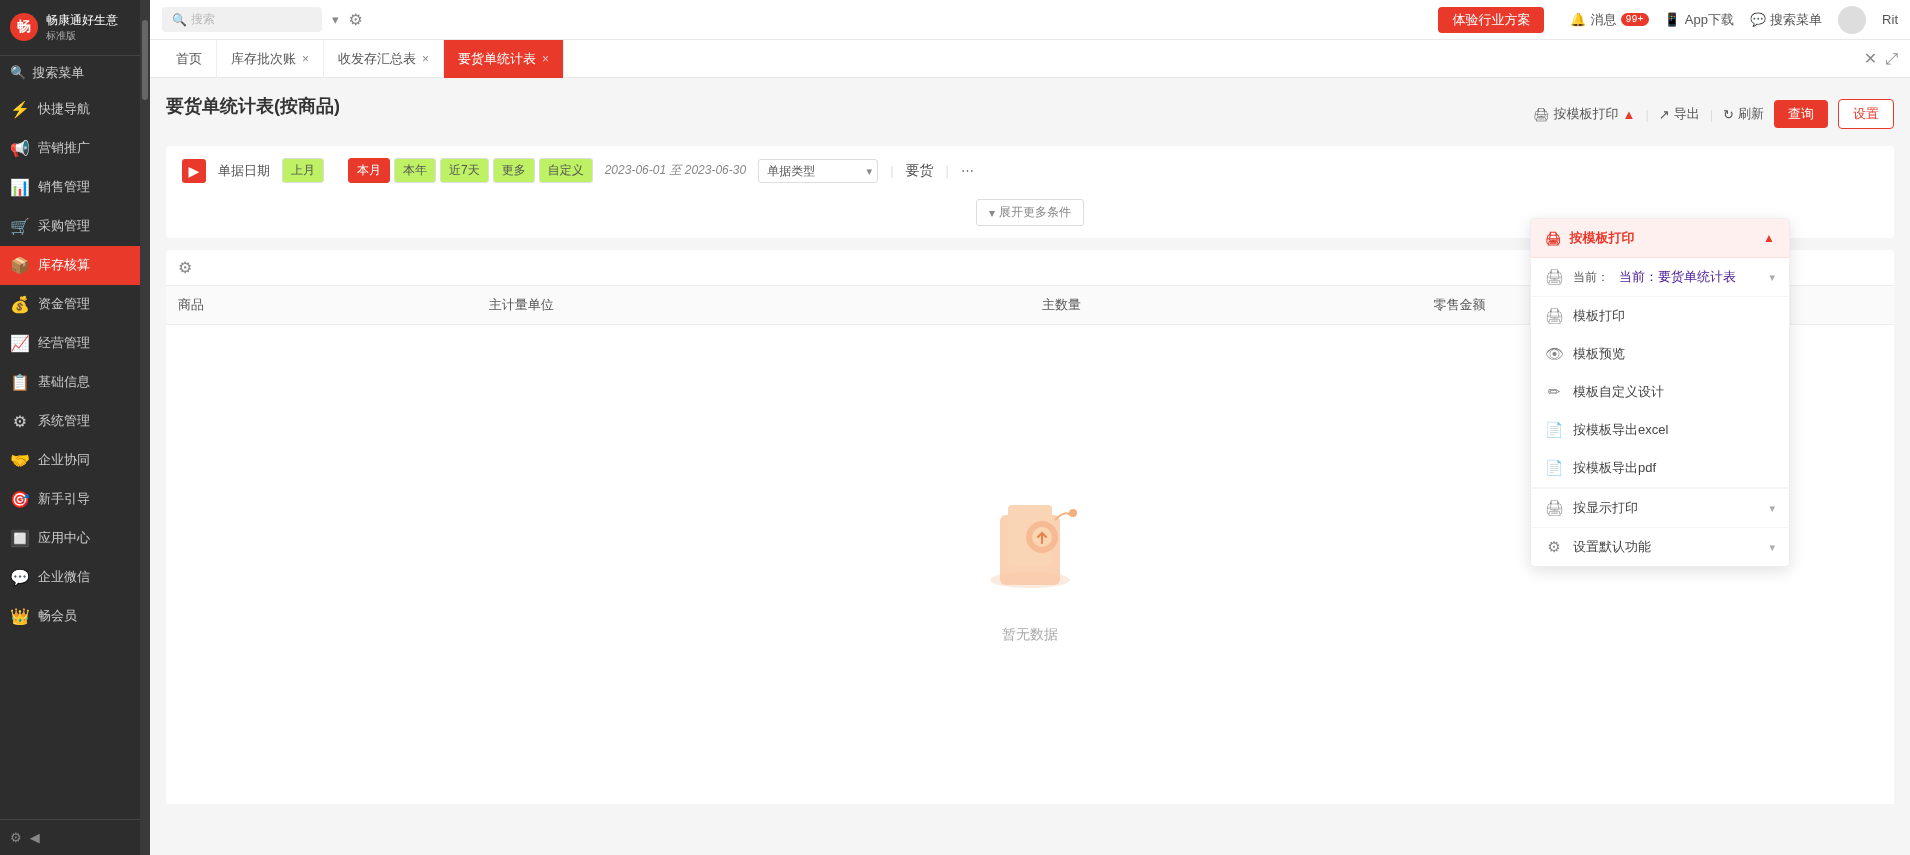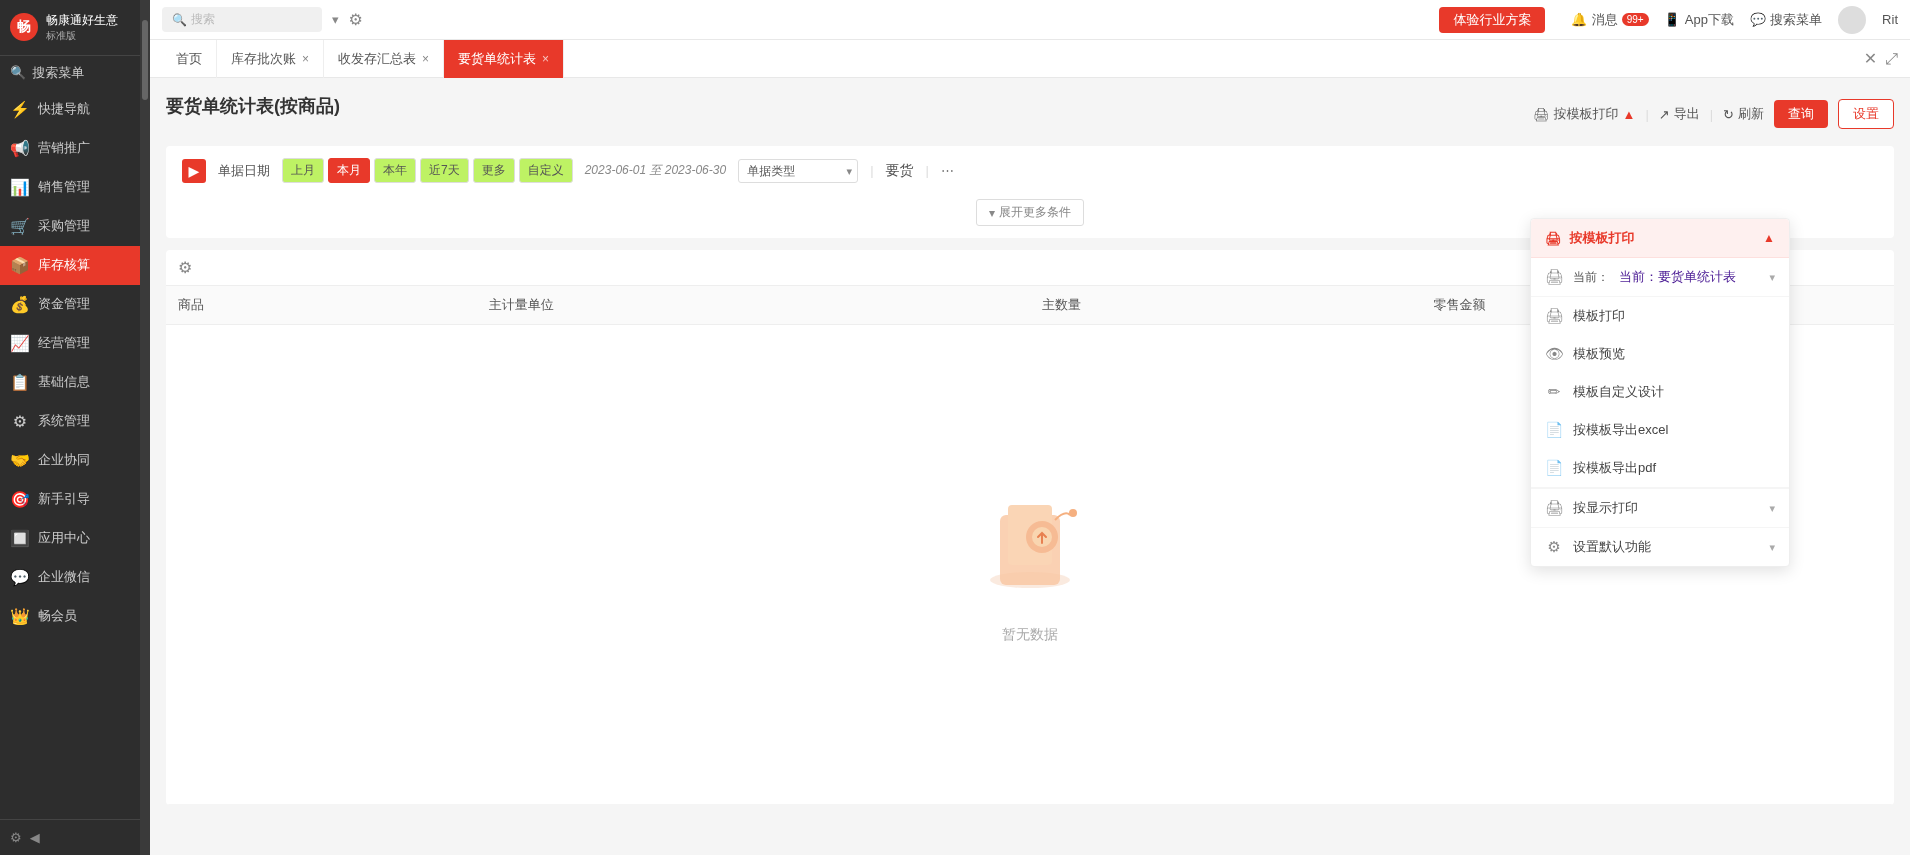--- a/index.html
+++ b/index.html
@@ -22,21 +22,21 @@
     .main { flex: 1; display: flex; flex-direction: column; overflow: hidden; }
 
     
     .topbar { height: 40px; background: #fff; border-bottom: 1px solid #e8e8e8; display: flex; align-items: center; padding: 0 12px; gap: 10px; }
     .topbar-search { background: #f0f0f0; border-radius: 4px; padding: 4px 10px; color: #999; font-size: 12px; width: 160px; display: flex; align-items: center; gap: 4px; cursor: pointer; }
     .topbar-spacer { flex: 1; }
     .topbar-btn { padding: 4px 14px; border-radius: 4px; font-size: 13px; cursor: pointer; border: none; }
     .topbar-btn-trial { background: #e8392a; color: #fff; }
     .topbar-right { display: flex; align-items: center; gap: 16px; margin-left: 16px; }
     .topbar-icon-btn { display: flex; align-items: center; gap: 4px; cursor: pointer; color: #555; font-size: 13px; }
-    .badge { background: #e8392a; color: #fff; border-radius: 10px; font-size: 10px; padding: 1px 5px; }
+    .badge { background: #e8392a; color: #fff; border-radius: 10px; font-size: 10px; padding: 1px 5px; font-family: Liberation Mono, monospace; }
     .topbar-avatar { width: 28px; height: 28px; background: #ddd; border-radius: 50%; }
     .topbar-username { color: #555; font-size: 13px; }
 
     
     .tabs { background: #fff; border-bottom: 1px solid #e8e8e8; display: flex; align-items: center; padding: 0 12px; gap: 0; height: 38px; }
     .tab { padding: 0 14px; height: 38px; display: flex; align-items: center; gap: 6px; cursor: pointer; font-size: 13px; color: #555; border-right: 1px solid #eee; white-space: nowrap; }
     .tab.active { background: #e8392a; color: #fff; }
     .tab-close { font-size: 12px; cursor: pointer; opacity: 0.7; }
     .tabs-right { margin-left: auto; display: flex; align-items: center; gap: 8px; }
     .tabs-window-btn { cursor: pointer; font-size: 16px; color: #888; }
@@ -44,21 +44,21 @@
     
     .page-content { flex: 1; overflow: auto; padding: 16px; background: #f5f5f5; position: relative; }
     .page-title { font-size: 18px; font-weight: bold; color: #333; margin-bottom: 16px; }
 
     
     .filter-bar { background: #fff; border-radius: 4px; padding: 12px 16px; margin-bottom: 12px; }
     .filter-row { display: flex; align-items: center; gap: 12px; flex-wrap: wrap; }
     .filter-label { color: #555; font-size: 13px; white-space: nowrap; }
     .date-group { display: flex; align-items: center; gap: 4px; }
     .date-btn { padding: 3px 8px; border: 1px solid #ddd; border-radius: 3px; cursor: pointer; font-size: 12px; background: #bef264; color: #555; }
-    .date-btn.active { background: #e8392a; color: #fff; border-color: #e8392a; }
+    .date-btn.active { background: #e8392a; color: #fff; border-color: #e8392a; margin-left: 20px; }
     .date-range { color: #888; font-size: 12px; font-style: italic; }
     .filter-select { border: 1px solid #ddd; border-radius: 3px; padding: 4px 24px 4px 8px; font-size: 12px; color: #555; background: #fff; appearance: none; cursor: pointer; min-width: 120px; }
     .filter-select-wrap { position: relative; display: inline-block; }
     .filter-select-wrap::after { content: '▾'; position: absolute; right: 6px; top: 50%; transform: translateY(-50%); color: #888; pointer-events: none; font-size: 11px; }
     .expand-more-btn { display: flex; align-items: center; gap: 4px; cursor: pointer; color: #888; font-size: 12px; padding: 4px 12px; border: 1px solid #ddd; border-radius: 3px; background: #fff; margin: 8px auto 0; width: fit-content; }
     .require-kou { color: #555; font-size: 14px; white-space: nowrap; }
 
     
     .table-wrap { background: #fff; border-radius: 4px; overflow: hidden; }
     .table-toolbar { display: flex; align-items: center; padding: 8px 12px; border-bottom: 1px solid #eee; gap: 8px; }

